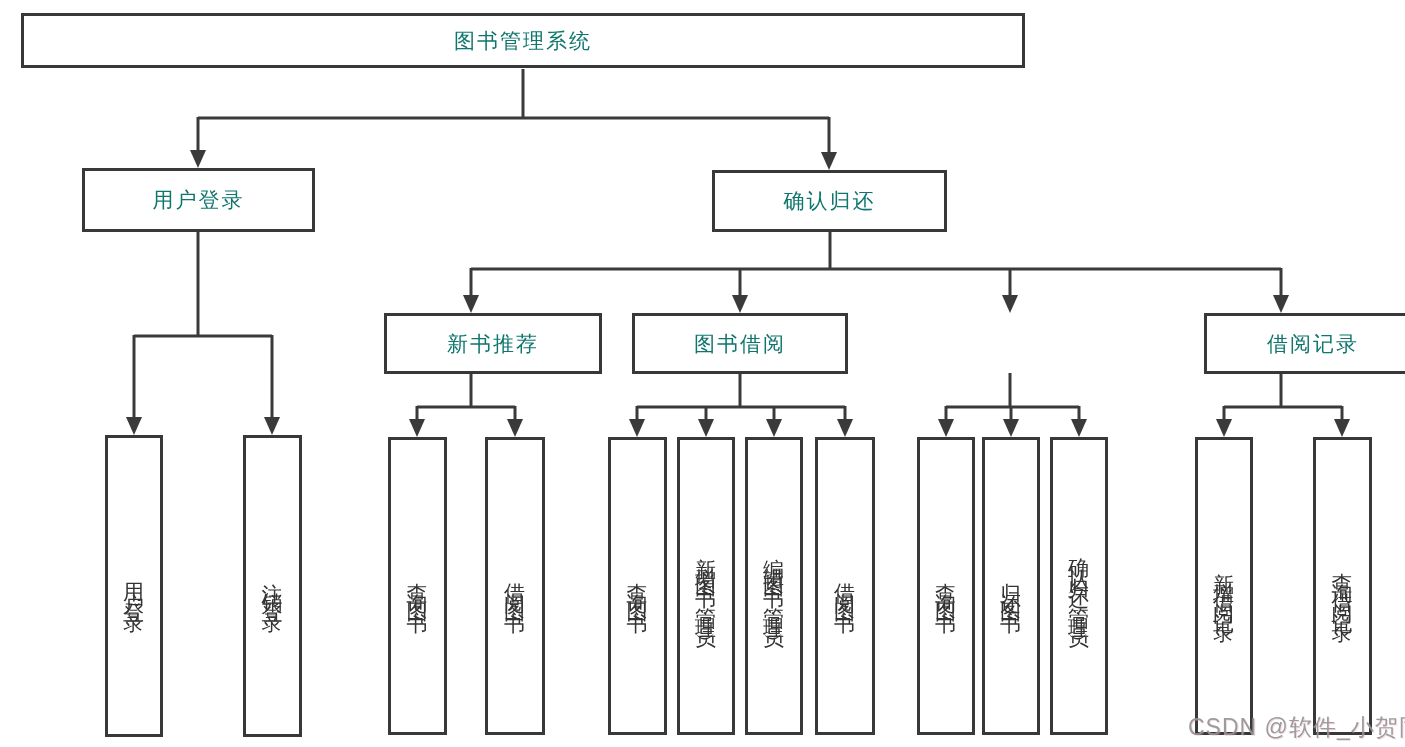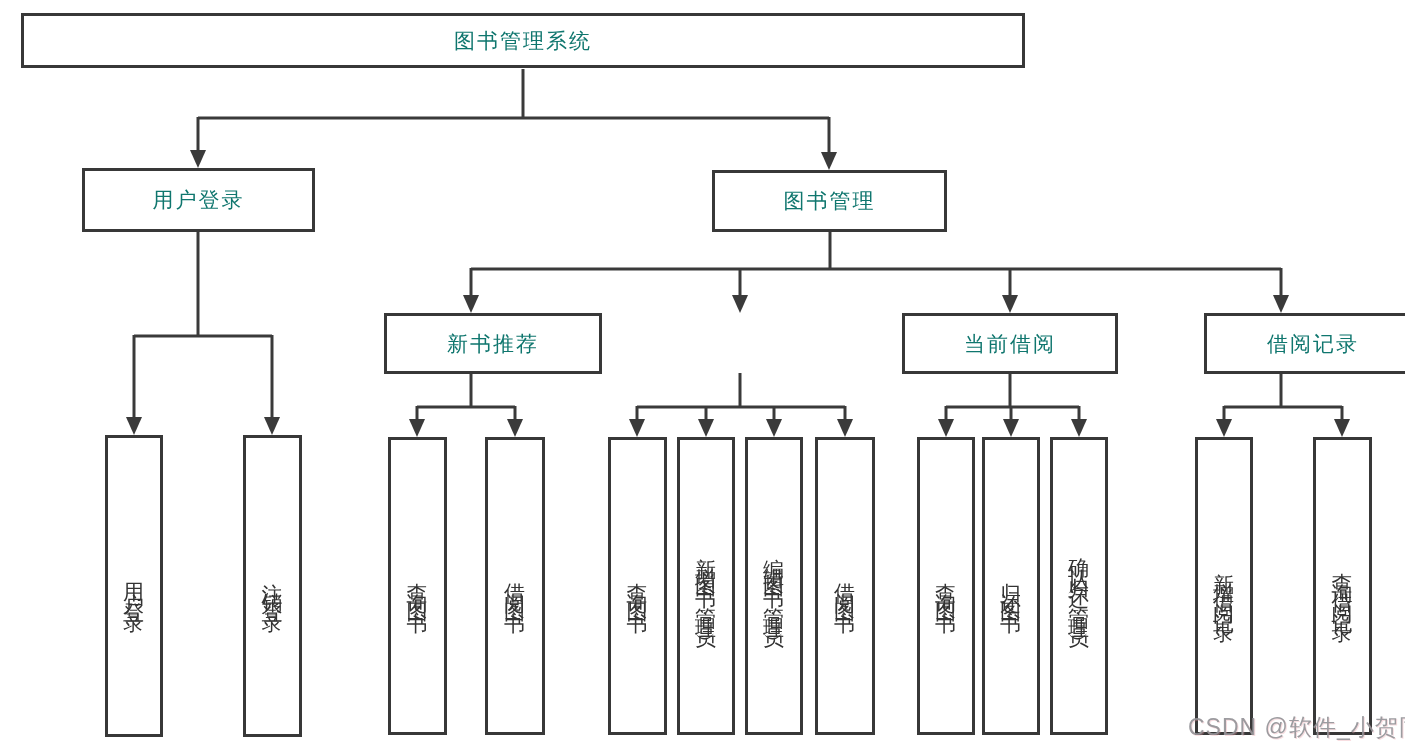--- a/index.html
+++ b/index.html
@@ -137,24 +137,24 @@
       <polygon points="1071,419 1087,419 1079,437"></polygon>
 
       <polygon points="1216,419 1232,419 1224,437"></polygon>
       <polygon points="1334,419 1350,419 1342,437"></polygon>
     </g>
   </svg>
 
   <div class="hbox" style="left:21px; top:13px; width:1004px; height:55px;">图书管理系统</div>
 
   <div class="hbox" style="left:82px; top:168px; width:233px; height:64px;">用户登录</div>
-  <div class="hbox" style="left:712px; top:170px; width:235px; height:62px;">图书管理</div>
+  <div class="hbox" style="left:712px; top:170px; width:235px; height:62px;">确认归还</div>
 
   <div class="hbox" style="left:384px; top:313px; width:218px; height:61px;">新书推荐</div>
-  <div class="hbox" style="left:902px; top:313px; width:216px; height:61px;">当前借阅</div>
+  <div class="hbox" style="left:632px; top:313px; width:216px; height:61px;">图书借阅</div>
   <div class="hbox" style="left:1204px; top:313px; width:218px; height:61px;">借阅记录</div>
 
   <div class="vbox" style="left:105px; top:435px; width:58px; height:302px;">用户登录</div>
   <div class="vbox" style="left:243px; top:435px; width:59px; height:302px;">注销登录</div>
 
   <div class="vbox" style="left:388px; top:437px; width:59px; height:298px;">查询图书</div>
   <div class="vbox" style="left:485px; top:437px; width:60px; height:298px;">借阅图书</div>
 
   <div class="vbox" style="left:608px; top:437px; width:59px; height:298px;">查询图书</div>
   <div class="vbox" style="left:677px; top:437px; width:58px; height:298px;">新增图书（管理员）</div>

